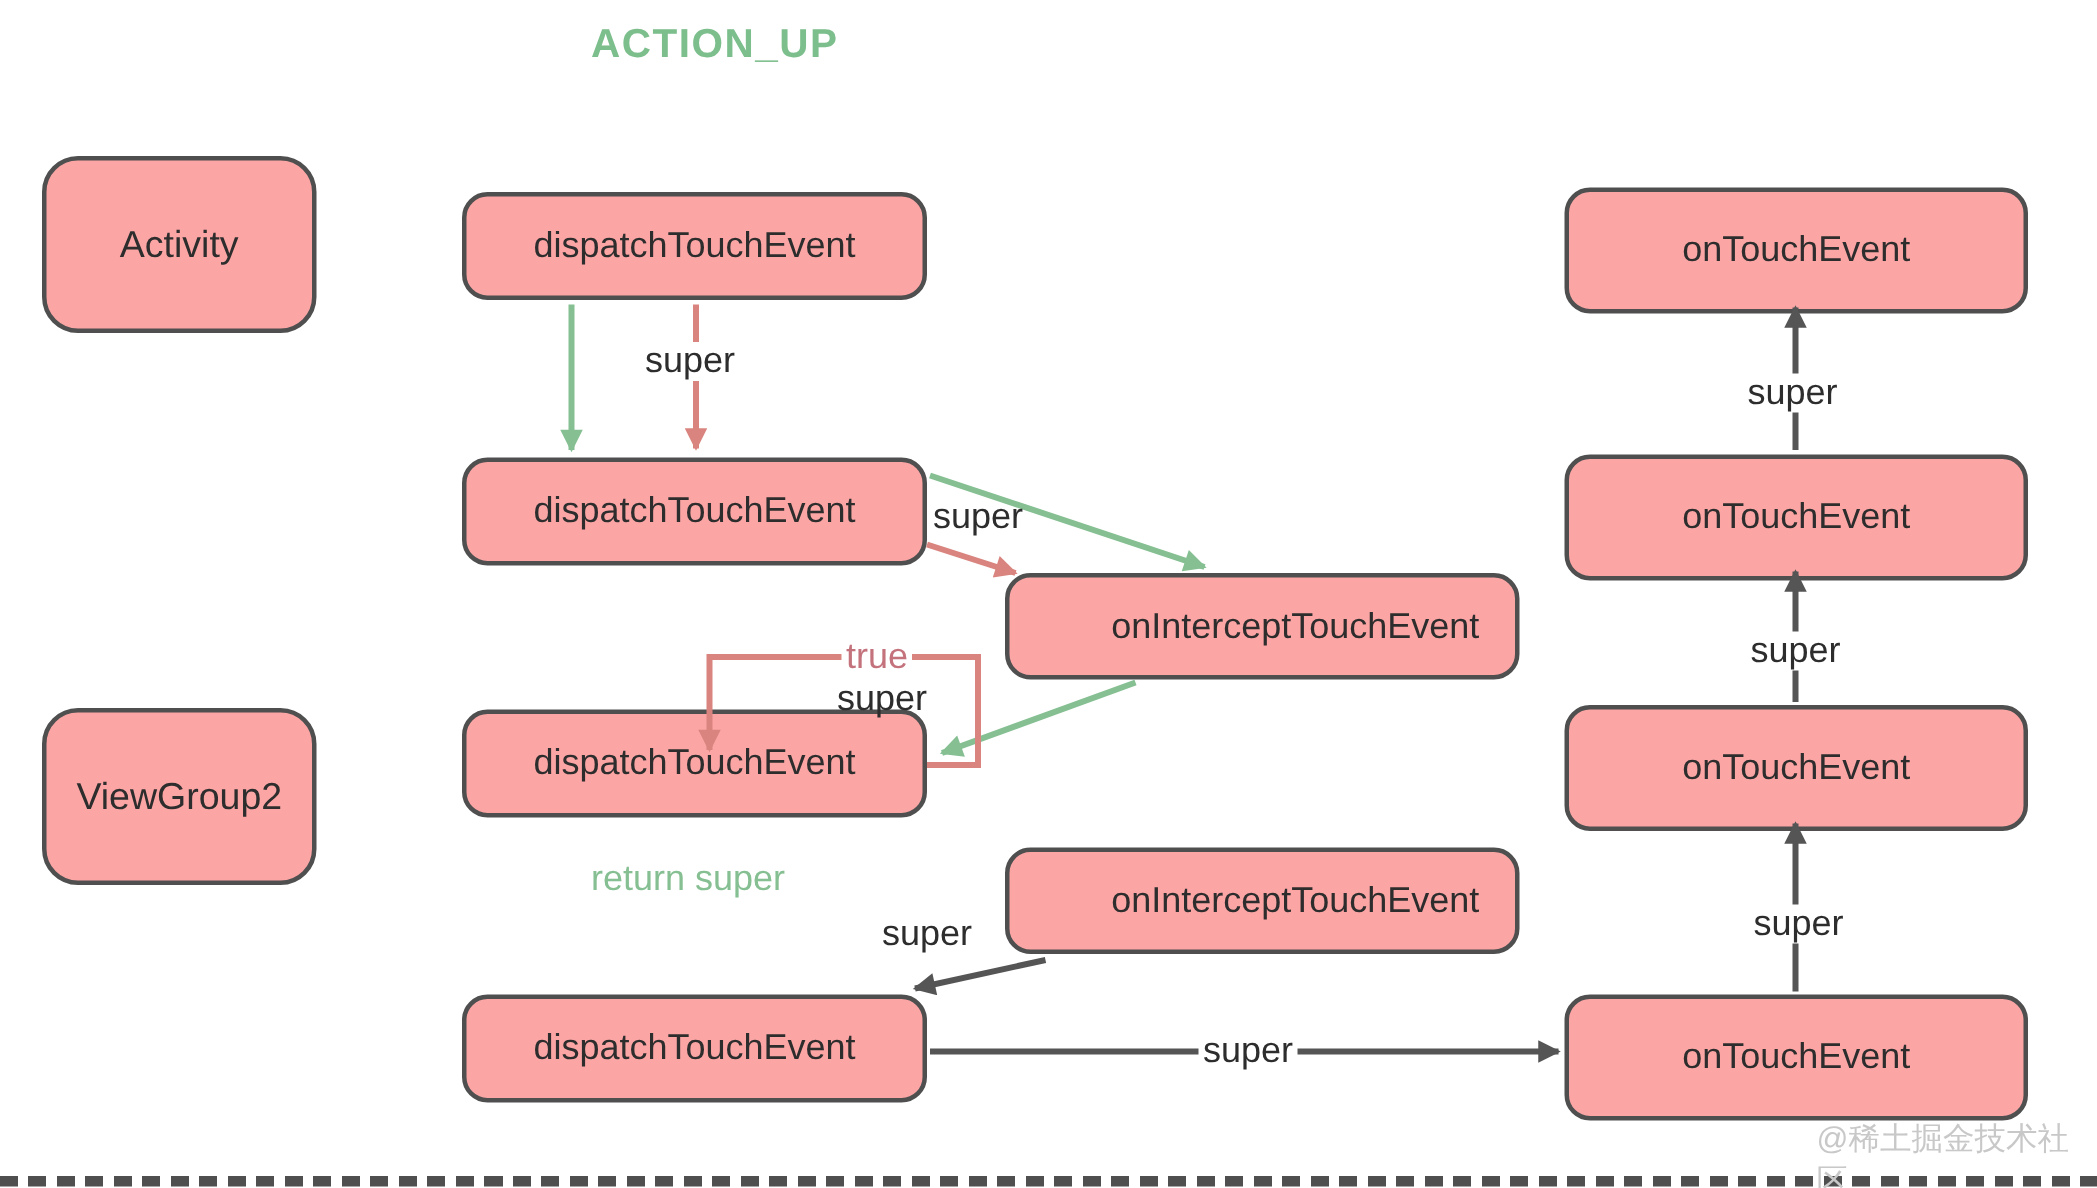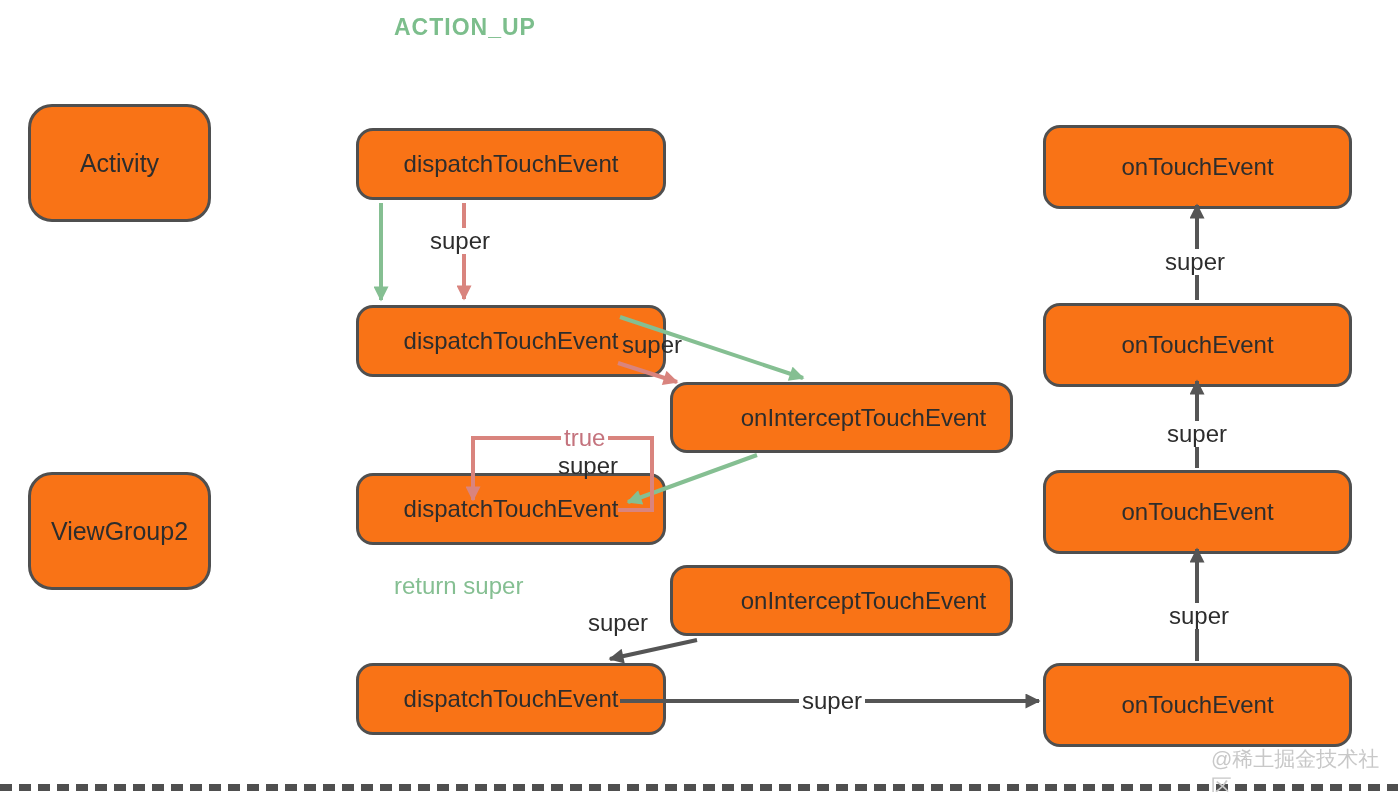--- a/index.html
+++ b/index.html
@@ -15,28 +15,28 @@
     position:relative;
     width:1398px;height:792px;
     background:#ffffff;
     overflow:hidden;
     font-family:"Liberation Sans", sans-serif;
   }
   .node{
     position:absolute;
     box-sizing:border-box;
     border:3px solid var(--outline);
-    background:#f97316;
+    background:#fca5a5;
     display:flex;align-items:center;justify-content:center;
     color:var(--text);
     font-size:24px;
     z-index:1;
   }
   .node.left{left:28px;width:183px;height:118px;border-radius:24px;font-size:25px;}
-  .node.mid{left:308px;width:310px;height:72px;border-radius:17px;margin-left:48px;}
+  .node.mid{left:308px;width:310px;height:72px;border-radius:17px;}
   .node.intercept{left:670px;width:343px;height:71px;border-radius:17px;padding-left:44px;}
   .node.right{left:1043px;width:309px;height:84px;border-radius:17px;}
   #edges{position:absolute;left:0;top:0;z-index:2;}
   .l-green{stroke:var(--green);}
   .l-red{stroke:var(--red);}
   .l-dark{stroke:#555555;}
   #mk-green path{fill:var(--green);}
   #mk-red path{fill:var(--red);}
   #mk-dark path{fill:#555555;}
   .elabel{
@@ -45,21 +45,21 @@
     font-size:24px;
     color:var(--text);
     line-height:26px;
     white-space:nowrap;
   }
   .elabel.mask{background:#ffffff;padding:0 3px;}
   .elabel.green{color:var(--green);}
   .elabel.pink{color:#c4737d;}
   #title{
     position:absolute;left:394px;top:14px;z-index:3;
-    font-size:23px;font-weight:700;color:var(--title);letter-spacing:1px;
+    font-size:27px;font-weight:700;color:var(--title);letter-spacing:1px;
   }
   #watermark{
     position:absolute;left:1211px;top:745px;z-index:3;
     font-size:21px;color:var(--wm);
   }
   #bottom-dashes{
     position:absolute;left:0;top:784px;width:1398px;height:7px;z-index:1;
     background:repeating-linear-gradient(90deg,#4f4f4f 0 12px,transparent 12px 19px);
   }
 </style>

